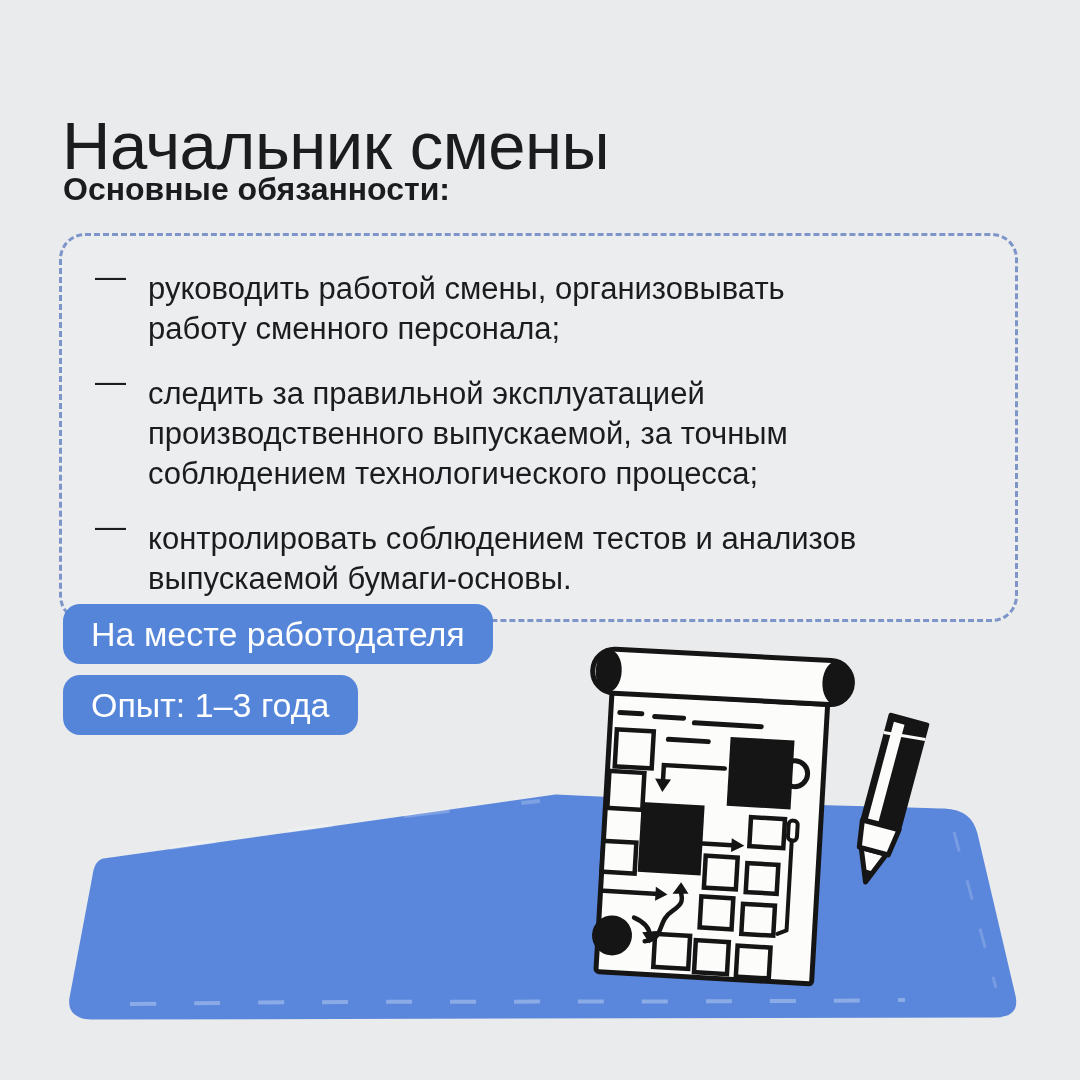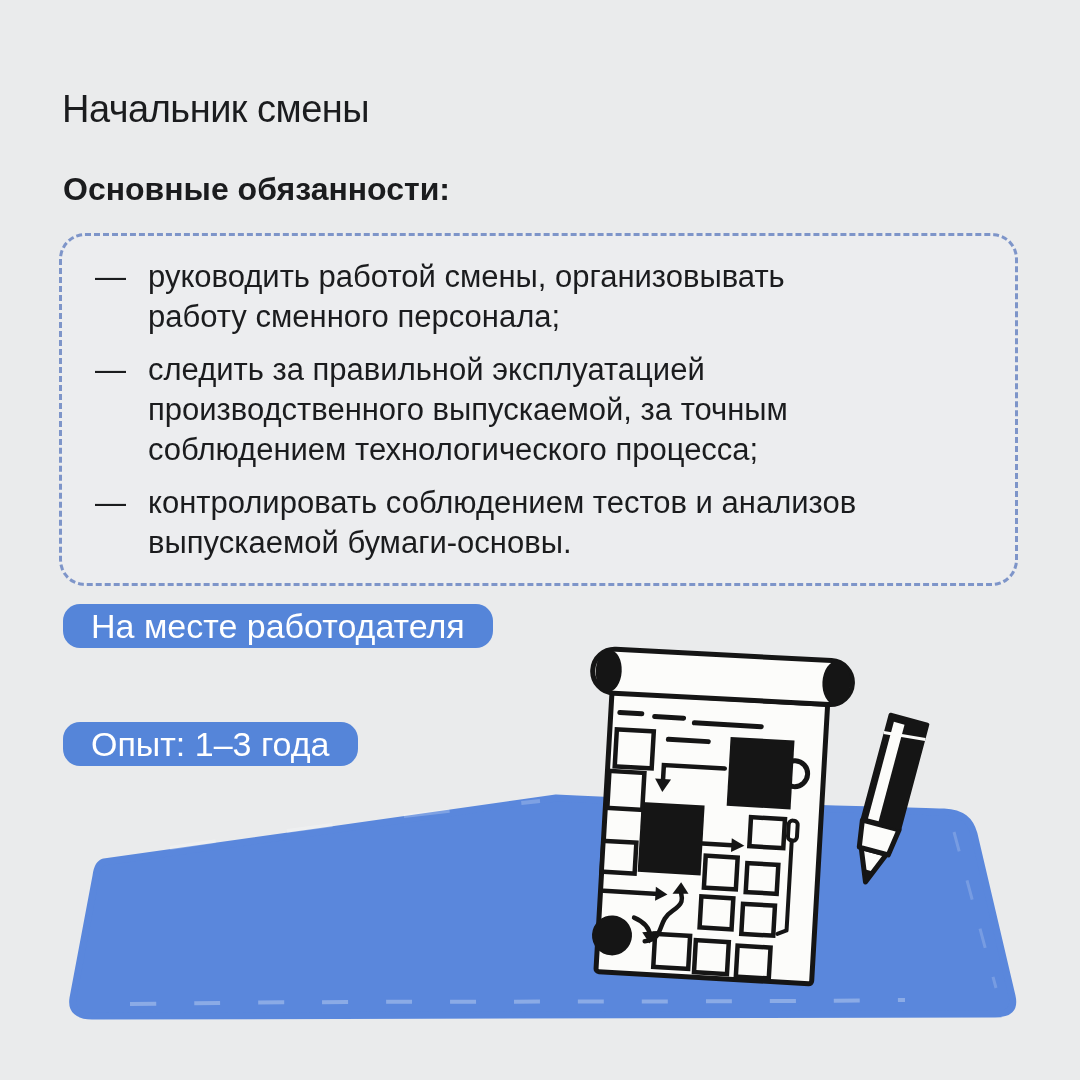--- a/index.html
+++ b/index.html
@@ -5,47 +5,47 @@
   html,body{margin:0;padding:0;}
   body{
     width:1080px;height:1080px;position:relative;overflow:hidden;
     background:#EAEBEC;
     font-family:"Liberation Sans","DejaVu Sans",sans-serif;
     color:#1B1C1E;
   }
   .layer{position:absolute;}
   .title{
     left:62px;top:64px;
-    font-size:38px;line-height:1.1;font-weight:400;letter-spacing:-0.5px;
+    font-size:67px;line-height:1.1;font-weight:400;letter-spacing:-0.5px;
   }
   .section-label{
     left:63px;top:171px;
     font-size:32px;font-weight:700;
   }
   .duties{
     left:59px;top:233px;width:959px;box-sizing:border-box;
     border:3px dashed #7E95C9;border-radius:26px;
     background:#ECEDEF;
     padding:21px 110px 20px 33px;
   }
   .duty{
     display:grid;grid-template-columns:53px 1fr;
     font-size:31px;line-height:40px;
   }
   .duty + .duty{margin-top:13px;}
-  .duty .txt{white-space:pre-line;}
+  .duty .txt{white-space:pre-line;margin-top:12px;}
   .badge{
-    left:63px;height:44px;
+    left:63px;height:60px;
     display:inline-flex;align-items:center;
     padding:0 28px;border-radius:17px;
     background:#5585D9;color:#FFFFFF;
     font-size:34px;white-space:nowrap;
   }
   .badge-1{top:604px;}
-  .badge-2{top:722px;}
+  .badge-2{top:675px;}
   svg.illu{position:absolute;left:0;top:0;pointer-events:none;}
 </style>
 </head>
 <body>
 
 <main>
 
   <svg class="illu" width="1080" height="1080" viewBox="0 0 1080 1080">
 
     <g>

